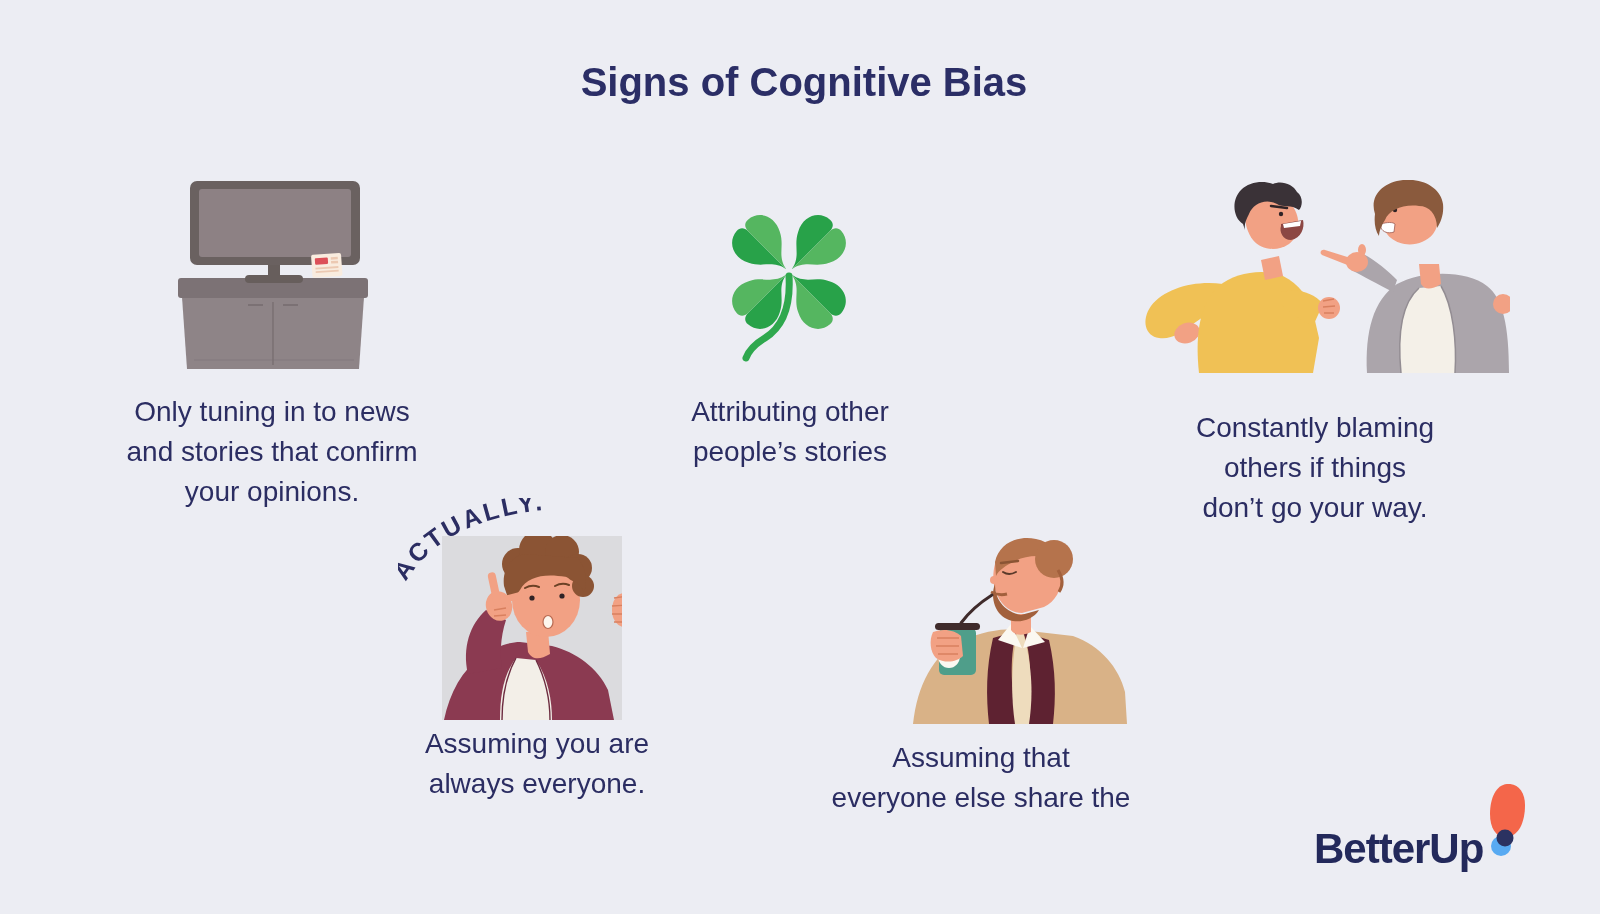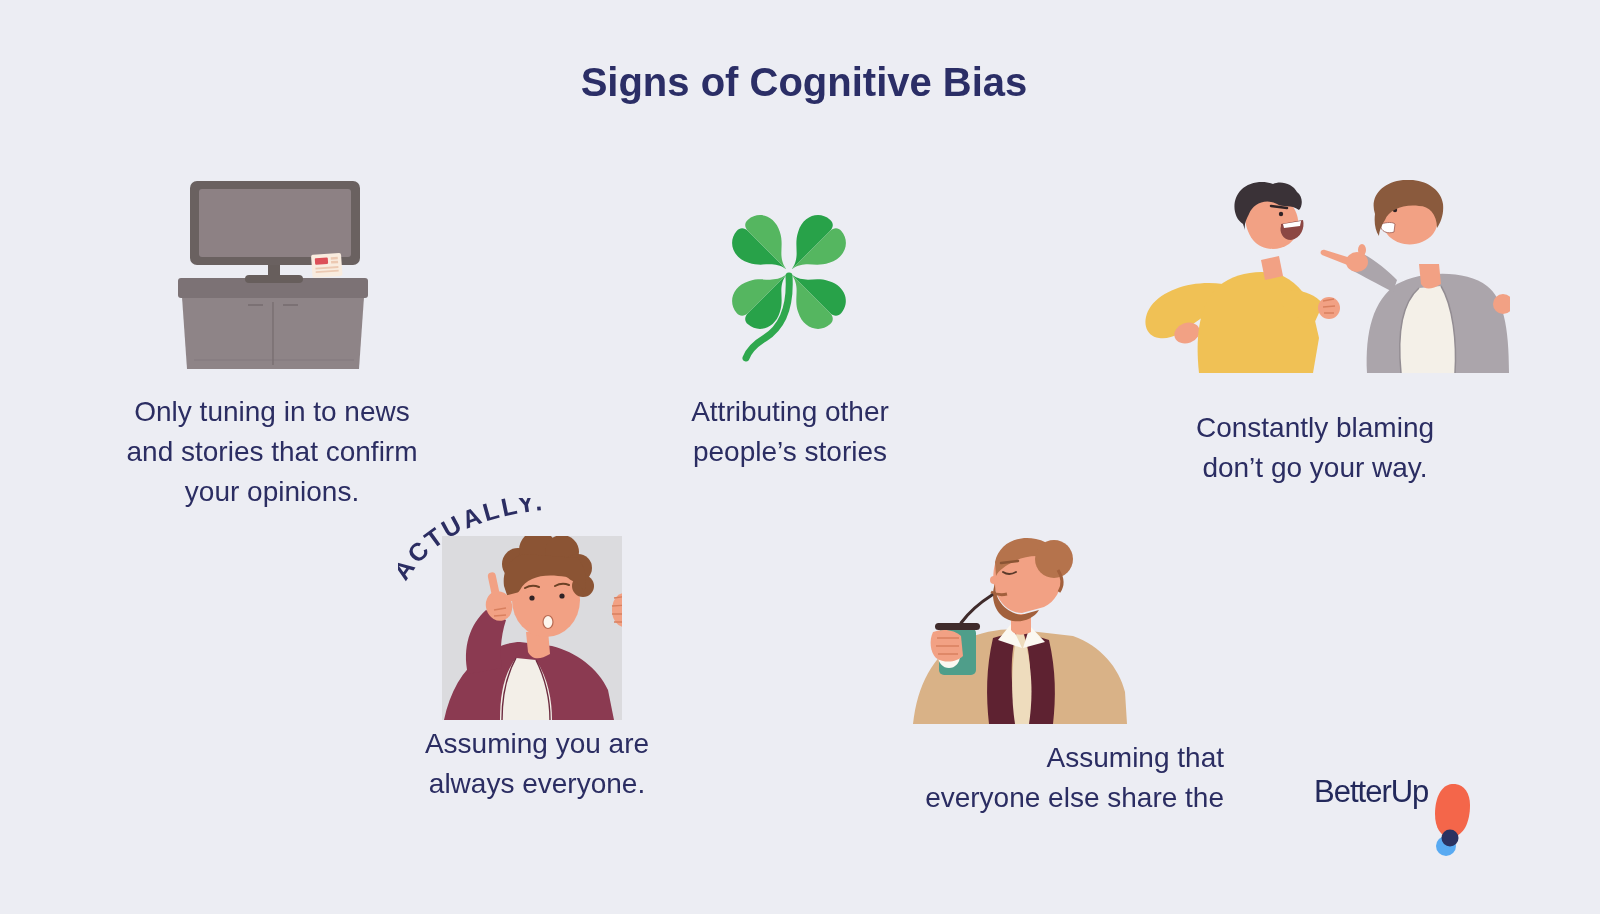--- a/index.html
+++ b/index.html
@@ -11,25 +11,25 @@
   }
   .illus{position:absolute;}
   .caption{
     position:absolute;width:420px;text-align:center;
     color:#2b2d62;font-size:28px;line-height:40px;font-weight:400;
   }
   .cap-1{left:62px;top:392px;}
   .cap-2{left:580px;top:392px;}
   .cap-3{left:1105px;top:408px;}
   .cap-4{left:327px;top:724px;}
-  .cap-5{left:804px;top:738px;text-align:right;}
+  .cap-5{left:771px;top:738px;}
   .brand{position:absolute;left:1314px;top:776px;display:flex;align-items:flex-start;}
   .brand-word{
-    font-size:31px;font-weight:400;color:#23295b;line-height:1;
-    letter-spacing:-1px;
+    font-size:42px;font-weight:700;color:#23295b;line-height:1;
+    margin-top:52px;letter-spacing:-1px;
   }
   .brand-mark{margin-left:5px;margin-top:8px;}
 </style>
 </head>
 <body>
 
 <div class="canvas">
 
   <div class="page-title">Signs of Cognitive Bias</div>
 
@@ -115,20 +115,21 @@
     <ellipse cx="227" cy="70" rx="4" ry="6" fill="#f2a184"></ellipse>
     <path d="M284 84 L304 84 L306 104 C296 110 290 110 286 104 Z" fill="#f2a184"></path>
     <path d="M246 20 C258 6 282 4 294 16 C304 26 306 44 298 54 C288 66 268 68 256 58 C246 50 242 32 246 20 Z" fill="#f2a184"></path>
     <path d="M246 44 C252 42 258 42 260 44 L259 52 C253 54 248 52 246 48 Z" fill="#ffffff" stroke="#9c5a50" stroke-width="0.8"></path>
     <circle cx="260" cy="30" r="2.2" fill="#2f2326"></circle>
     <path d="M252 22 L266 25 M278 20 L290 22" stroke="#4a3026" stroke-width="2.5" stroke-linecap="round"></path>
     <path d="M240 34 C234 16 248 2 268 0 C288 -2 306 8 308 24 C309 34 306 42 302 48 C302 34 294 26 284 26 C268 24 254 30 250 40 C246 46 244 52 244 56 C240 50 239 42 240 34 Z" fill="#8a5a3d"></path>
   </svg>
   <div class="caption cap-3">
     <div>Constantly blaming</div>
+    <div>others if things</div>
     <div>don’t go your way.</div>
   </div>
 
   <svg class="illus" style="left:398px;top:498px;" width="240" height="228" viewBox="0 0 240 228">
     <defs>
       <path id="actuallyArc" d="M8 84 Q 44 22 146 12"></path>
       <clipPath id="sqClip">
           <rect x="44" y="38" width="180" height="184"></rect>
         </clipPath>
     </defs>

